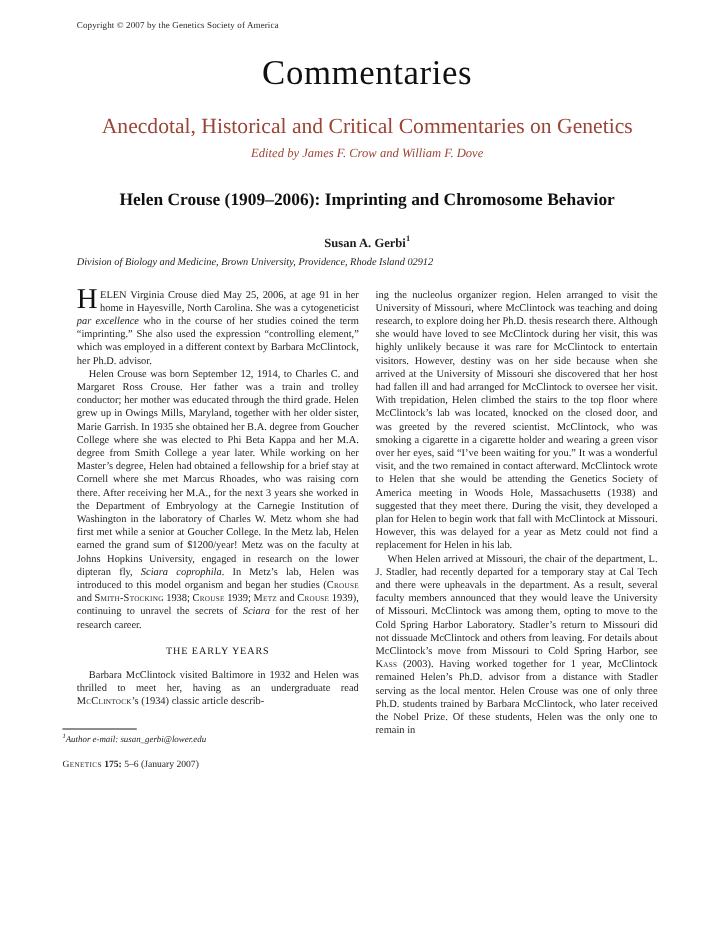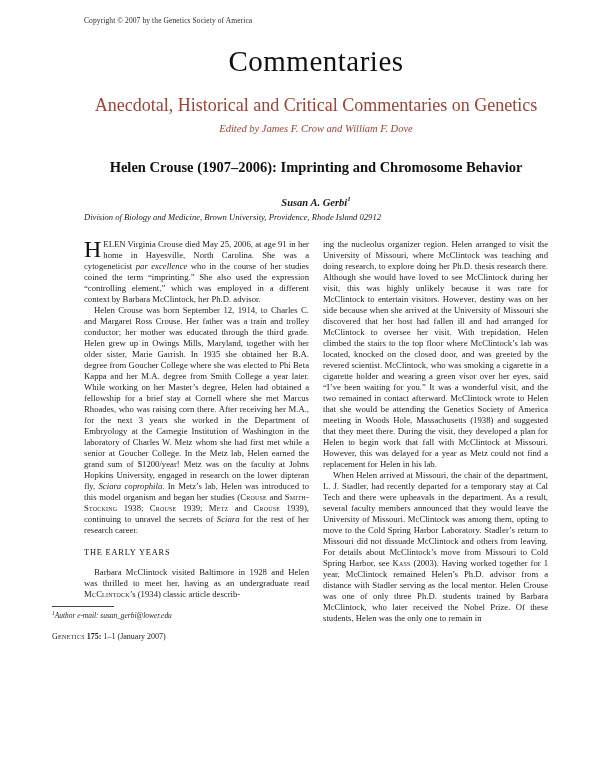--- a/index.html
+++ b/index.html
@@ -12,21 +12,21 @@
     height: 779px;
     overflow: hidden;
     font-family: "Liberation Serif", serif;
     color: #1c1c1c;
   }
   .page {
     position: relative;
     width: 600px;
     height: 652px;
     box-sizing: border-box;
-    padding: 16px 52px 10px 84px;
+    padding: 16px 52px 10px 64px;
     overflow: hidden;
     background: #ffffff;
   }
   .copyright {
     font-size: 7.5px;
     color: #2a2a2a;
     letter-spacing: 0.1px;
   }
   .section-title {
     font-weight: 400;
@@ -54,21 +54,20 @@
     font-weight: bold;
     font-size: 14.5px;
     margin: 25px 0 0 0;
     color: #111111;
   }
   .author-line {
     text-align: center;
     font-weight: bold;
     font-size: 10.5px;
     margin-top: 19px;
-    font-style: italic;
   }
   .author-line sup {
     font-size: 7px;
     font-weight: bold;
   }
   .affiliation {
     text-align: left;
     font-style: italic;
     font-size: 8.6px;
     margin-top: 4px;
@@ -95,21 +94,21 @@
     float: left;
     font-size: 24px;
     line-height: 20px;
     padding-right: 2px;
     margin-top: 0.5px;
     color: #111111;
   }
   .run-i { font-style: italic; }
   .run-sc { font-variant: small-caps; letter-spacing: 0.2px; }
   .body-heading {
-    text-align: left;
+    text-align: center;
     text-indent: 0;
     font-size: 8.4px;
     letter-spacing: 0.8px;
     margin: 11px 0 9px 0;
     color: #111111;
   }
   .footnote-area {
     position: absolute;
     left: 52px;
     bottom: 32px;
@@ -143,48 +142,48 @@
 <div class="page">
 
   <div class="copyright">Copyright © 2007 by the Genetics Society of America</div>
 
   <h1 class="section-title">Commentaries</h1>
 
   <div class="section-subtitle">Anecdotal, Historical and Critical Commentaries on Genetics</div>
 
   <div class="edited-by">Edited by James F. Crow and William F. Dove</div>
 
-  <h2 class="article-title">Helen Crouse (1907–2006): Imprinting and Chromosome Behavior</h2>
+  <h2 class="article-title">Helen Crouse (1909–2006): Imprinting and Chromosome Behavior</h2>
 
   <div class="author-line">
     <span>Susan A. Gerbi</span><sup>1</sup>
   </div>
 
   <div class="affiliation">Division of Biology and Medicine, Brown University, Providence, Rhode Island 02912</div>
 
   <div class="columns">
     <div class="col" id="col-left">
         <p class="body-para noindent"><span class="dropcap">H</span><span>ELEN Virginia Crouse died May 25, 2006, at age 91 in her home in Hayesville, North Carolina. She was a cytogeneticist </span><span class="run-i">par excellence</span><span> who in the course of her studies coined the term “imprinting.” She also used the expression “controlling element,” which was employed in a different context by Barbara McClintock, her Ph.D. advisor.</span></p>
         <p class="body-para"><span>Helen Crouse was born September 12, 1914, to Charles C. and Margaret Ross Crouse. Her father was a train and trolley conductor; her mother was educated through the third grade. Helen grew up in Owings Mills, Maryland, together with her older sister, Marie Garrish. In 1935 she obtained her B.A. degree from Goucher College where she was elected to Phi Beta Kappa and her M.A. degree from Smith College a year later. While working on her Master’s degree, Helen had obtained a fellowship for a brief stay at Cornell where she met Marcus Rhoades, who was raising corn there. After receiving her M.A., for the next 3 years she worked in the Department of Embryology at the Carnegie Institution of Washington in the laboratory of Charles W. Metz whom she had first met while a senior at Goucher College. In the Metz lab, Helen earned the grand sum of $1200/year! Metz was on the faculty at Johns Hopkins University, engaged in research on the lower dipteran fly, </span><span class="run-i">Sciara coprophila</span><span>. In Metz’s lab, Helen was introduced to this model organism and began her studies (</span><span class="run-sc">Crouse</span><span> and </span><span class="run-sc">Smith-Stocking</span><span> 1938; </span><span class="run-sc">Crouse</span><span> 1939; </span><span class="run-sc">Metz</span><span> and </span><span class="run-sc">Crouse</span><span> 1939), continuing to unravel the secrets of </span><span class="run-i">Sciara</span><span> for the rest of her research career.</span></p>
         <div class="body-heading">THE EARLY YEARS</div>
-        <p class="body-para"><span>Barbara McClintock visited Baltimore in 1928 and Helen was thrilled to meet her, having as an undergraduate read </span><span class="run-sc">McClintock</span><span>’s (1934) classic article describ-</span></p>
+        <p class="body-para"><span>Barbara McClintock visited Baltimore in 1932 and Helen was thrilled to meet her, having as an undergraduate read </span><span class="run-sc">McClintock</span><span>’s (1934) classic article describ-</span></p>
       </div>
     <div class="col" id="col-right">
         <p class="body-para noindent"><span>ing the nucleolus organizer region. Helen arranged to visit the University of Missouri, where McClintock was teaching and doing research, to explore doing her Ph.D. thesis research there. Although she would have loved to see McClintock during her visit, this was highly unlikely because it was rare for McClintock to entertain visitors. However, destiny was on her side because when she arrived at the University of Missouri she discovered that her host had fallen ill and had arranged for McClintock to oversee her visit. With trepidation, Helen climbed the stairs to the top floor where McClintock’s lab was located, knocked on the closed door, and was greeted by the revered scientist. McClintock, who was smoking a cigarette in a cigarette holder and wearing a green visor over her eyes, said “I’ve been waiting for you.” It was a wonderful visit, and the two remained in contact afterward. McClintock wrote to Helen that she would be attending the Genetics Society of America meeting in Woods Hole, Massachusetts (1938) and suggested that they meet there. During the visit, they developed a plan for Helen to begin work that fall with McClintock at Missouri. However, this was delayed for a year as Metz could not find a replacement for Helen in his lab.</span></p>
         <p class="body-para"><span>When Helen arrived at Missouri, the chair of the department, L. J. Stadler, had recently departed for a temporary stay at Cal Tech and there were upheavals in the department. As a result, several faculty members announced that they would leave the University of Missouri. McClintock was among them, opting to move to the Cold Spring Harbor Laboratory. Stadler’s return to Missouri did not dissuade McClintock and others from leaving. For details about McClintock’s move from Missouri to Cold Spring Harbor, see </span><span class="run-sc">Kass</span><span> (2003). Having worked together for 1 year, McClintock remained Helen’s Ph.D. advisor from a distance with Stadler serving as the local mentor. Helen Crouse was one of only three Ph.D. students trained by Barbara McClintock, who later received the Nobel Prize. Of these students, Helen was the only one to remain in</span></p>
       </div>
   </div>
 
   <div class="footnote-area">
     <div class="footnote-rule"></div>
     <div class="footnote">
       <sup>1</sup><span class="run-i">Author e-mail: susan_gerbi@lower.edu</span>
     </div>
   </div>
 
   <div class="journal-line">
     <span class="journal-name">Genetics</span>
     <span class="journal-volume">175:</span>
-    <span>1–1</span>
+    <span>5–6</span>
     <span>(January 2007)</span>
   </div>
 
 </div>
 
 </body></html>

